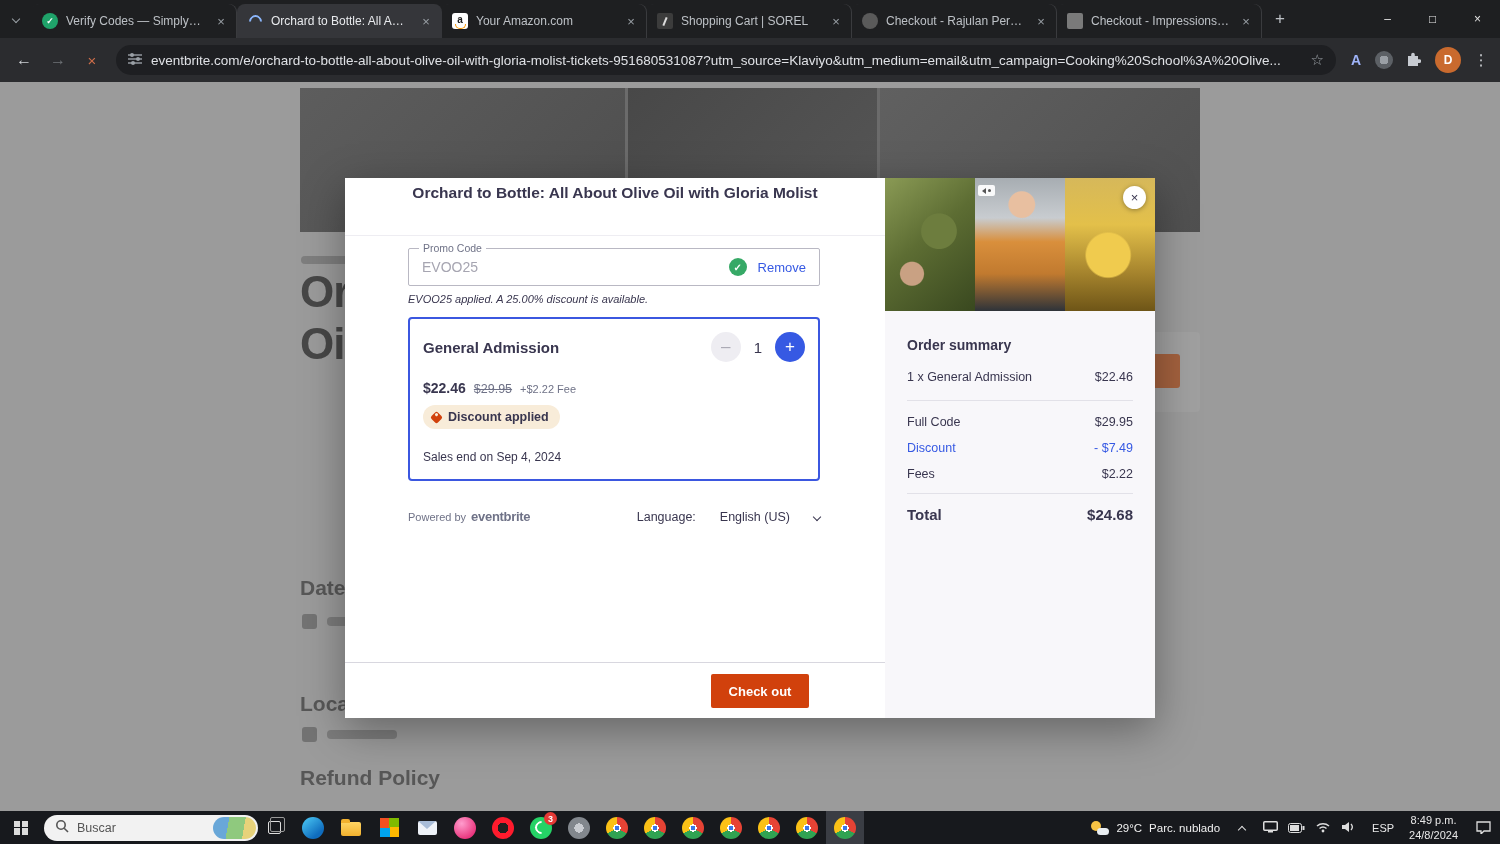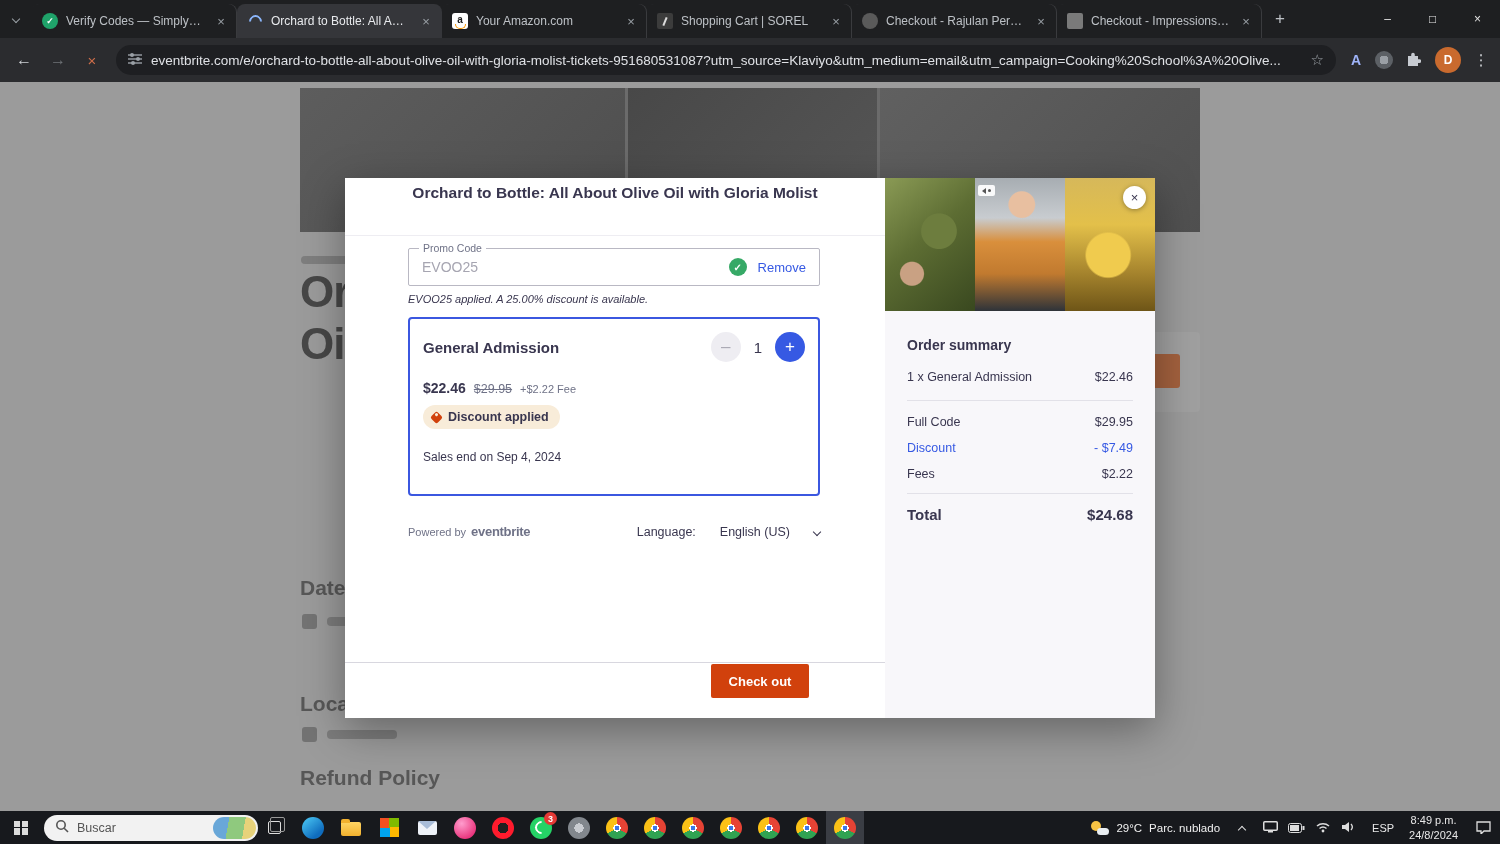--- a/index.html
+++ b/index.html
@@ -70,21 +70,21 @@
   .m-header { height:58px; border-bottom:1px solid #eeedf2; text-align:center; padding-top:6px; }
   .m-title { font-size:15.5px; font-weight:bold; color:#39364f; }
   .m-sub { font-size:11.5px; color:#39364f; opacity:.8; margin-top:7px; }
   .m-body { position:absolute; top:58px; left:63px; width:412px; }
   .promo-field { margin-top:12px; height:38px; border:1px solid #b9b8c3; border-radius:2px; display:flex; align-items:center; padding:16px 13px; position:relative; }
   .promo-label { position:absolute; top:-7px; left:10px; background:#fff; padding:0 4px; font-size:10.5px; color:#6f7287; }
   .promo-value { flex:1; font-size:14px; color:#a6a5b1; }
   .promo-check { width:18px; height:18px; border-radius:50%; background:#36a966; color:#fff; font-size:10px; font-weight:bold; display:flex; align-items:center; justify-content:center; flex:none; }
   .promo-remove { margin-left:11px; font-size:13px; color:#3659e3; }
   .promo-msg { margin-top:7px; font-size:11px; color:#39364f;font-style:italic; }
-  .ticket-card { margin-top:12px; border:2px solid #3b57e0; border-radius:4px; padding:13px 13px 30px; }
+  .ticket-card { margin-top:12px; border:2px solid #3b57e0; border-radius:4px; padding:13px 13px 15px; }
   .tc-row1 { display:flex; justify-content:space-between; align-items:center; }
   .tc-name { font-size:15px; font-weight:bold; color:#39364f; }
   .stepper { display:flex; align-items:center; gap:13px; }
   .step-btn { width:30px; height:30px; border-radius:50%; display:flex; align-items:center; justify-content:center; font-size:17px; }
   .step-minus { background:#eeedf2; color:#a9a8b3; }
   .step-plus { background:#3659e3; color:#fff; }
   .tc-qty { font-size:15px; color:#39364f; }
   .tc-price { margin-top:18px; display:flex; align-items:baseline; gap:8px; }
   .p-now { font-size:14px; font-weight:bold; color:#39364f; }
   .p-orig { font-size:12.5px; color:#6f7287; text-decoration:line-through; }
@@ -93,21 +93,21 @@
   .tag-icon { width:9px; height:9px; background:#d1410c; border-radius:2px; transform:rotate(45deg); position:relative; }
   .tag-icon::after { content:""; position:absolute; width:3px; height:3px; border-radius:50%; background:#f8ecd9; top:1px; left:1px; }
   .tc-badge-text { font-size:12.5px; font-weight:bold; color:#39364f; }
   .tc-sales { margin-top:21px; font-size:12px; color:#39364f; }
   .pl-footer { margin-top:28px; display:flex; justify-content:space-between; align-items:center; }
   .powered { display:flex; align-items:baseline; gap:5px; color:#6f7287; }
   .powered .pb { font-size:11px; }
   .powered .brand { font-size:13px; font-weight:bold; letter-spacing:-0.3px; }
   .lang { display:flex; align-items:center; gap:24px; color:#39364f; font-size:12.5px; }
   .m-footer { position:absolute; left:0; bottom:0; width:540px; height:56px; border-top:1px solid #d8d7df; }
-  .checkout-btn { position:absolute; right:76px; top:1px; width:98px; height:34px; background:#d1410c; border-radius:2px; color:#fff; font-size:13px; font-weight:bold; display:flex; align-items:center; justify-content:center; }
+  .checkout-btn { position:absolute; right:76px; top:11px; width:98px; height:34px; background:#d1410c; border-radius:2px; color:#fff; font-size:13px; font-weight:bold; display:flex; align-items:center; justify-content:center; }
   .modal-right { width:270px; background:#f8f7fa; position:relative; }
   .imgs { display:flex; height:133px; }
   .img { width:90px; height:133px; }
   .img1 { background:radial-gradient(circle at 30% 72%, #c9a183 0 10%, rgba(0,0,0,0) 11%), radial-gradient(circle at 60% 40%, #6d7d3e 0 18%, rgba(0,0,0,0) 19%), linear-gradient(140deg,#8a9a55 0%,#5d6d33 45%,#39481f 100%); }
   .img2 { background:radial-gradient(circle at 52% 20%, #e8bfa0 0 11%, rgba(0,0,0,0) 12%), linear-gradient(180deg,#a7adb2 0%,#c8ccd0 30%,#d98f3c 48%,#c17a2f 72%,#2e3339 100%); }
   .img3 { background:radial-gradient(circle at 48% 58%, #f0cb4e 0 24%, rgba(0,0,0,0) 26%), linear-gradient(180deg,#d6b85a 0%,#e3c04a 35%,#a8862e 70%,#6e5517 100%); }
   .adchoices { position:absolute; left:93px; top:7px; width:17px; height:11px; background:rgba(255,255,255,.92); border-radius:2px; display:flex; align-items:center; justify-content:center; gap:2px; }
   .adchoices .tri { width:0; height:0; border-top:3px solid transparent; border-bottom:3px solid transparent; border-right:4px solid #555; }
   .adchoices .dot { width:3px; height:3px; background:#555; border-radius:50%; }
   .modal-close { position:absolute; top:8px; right:9px; width:23px; height:23px; border-radius:50%; background:#fff; box-shadow:0 1px 5px rgba(0,0,0,.35); display:flex; align-items:center; justify-content:center; color:#39364f; font-size:13px; }

